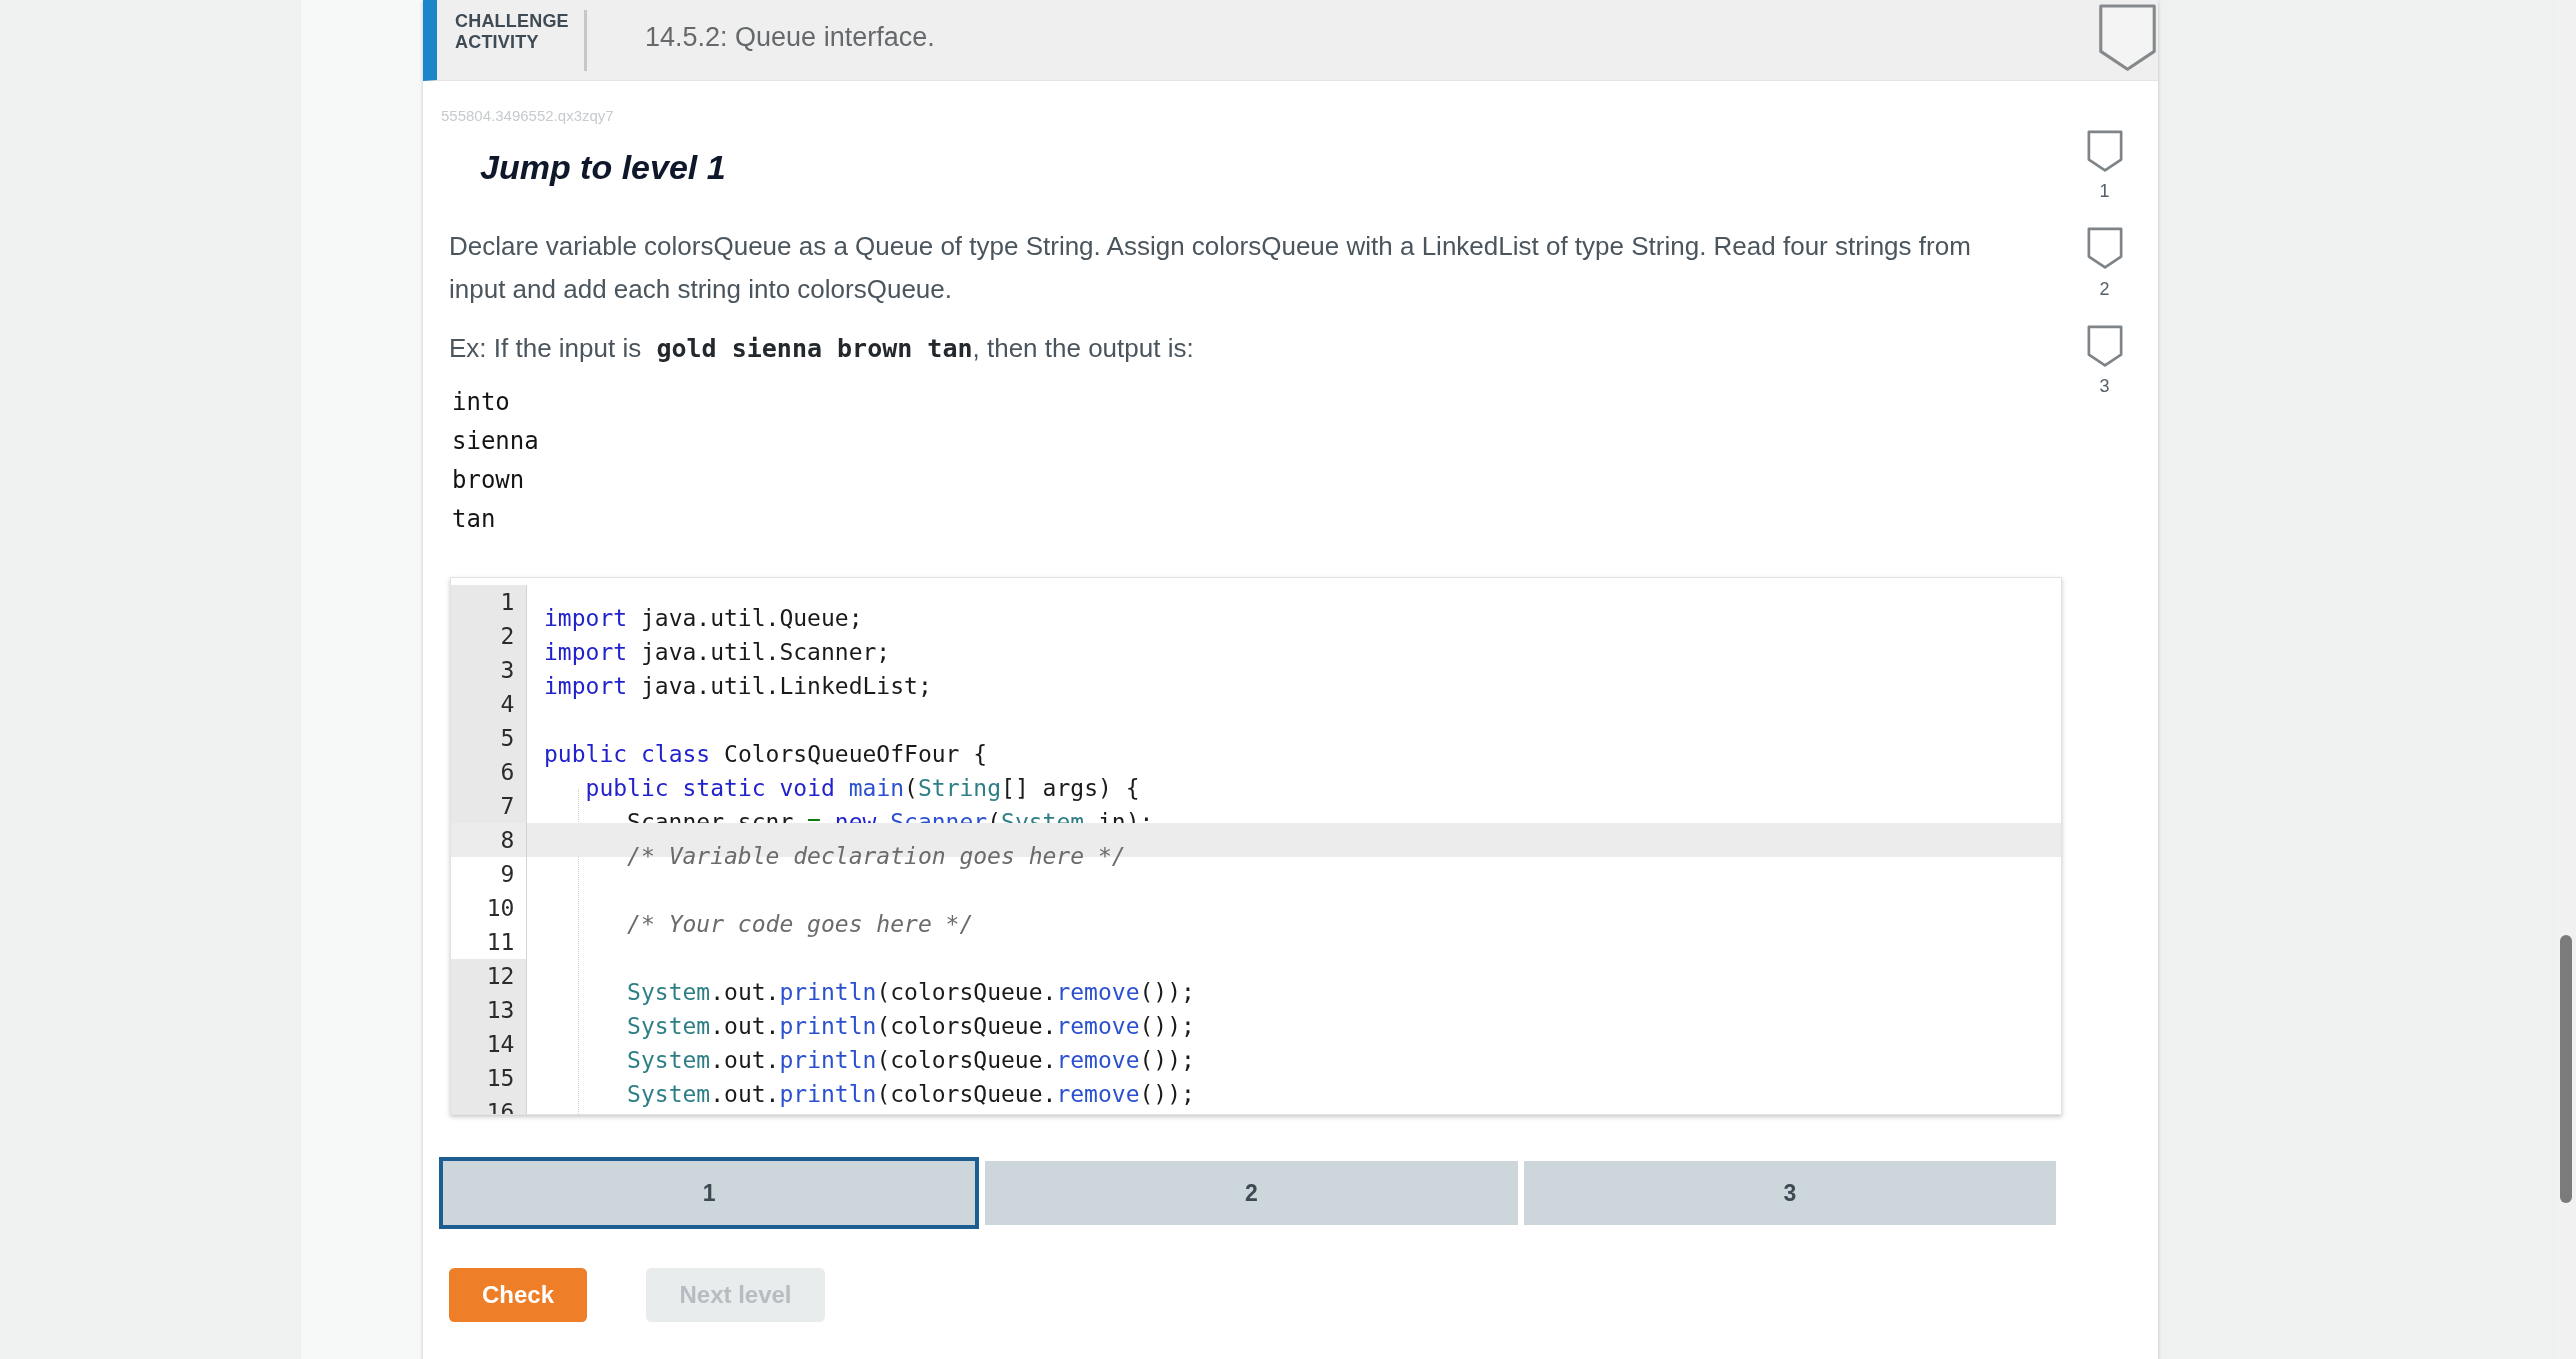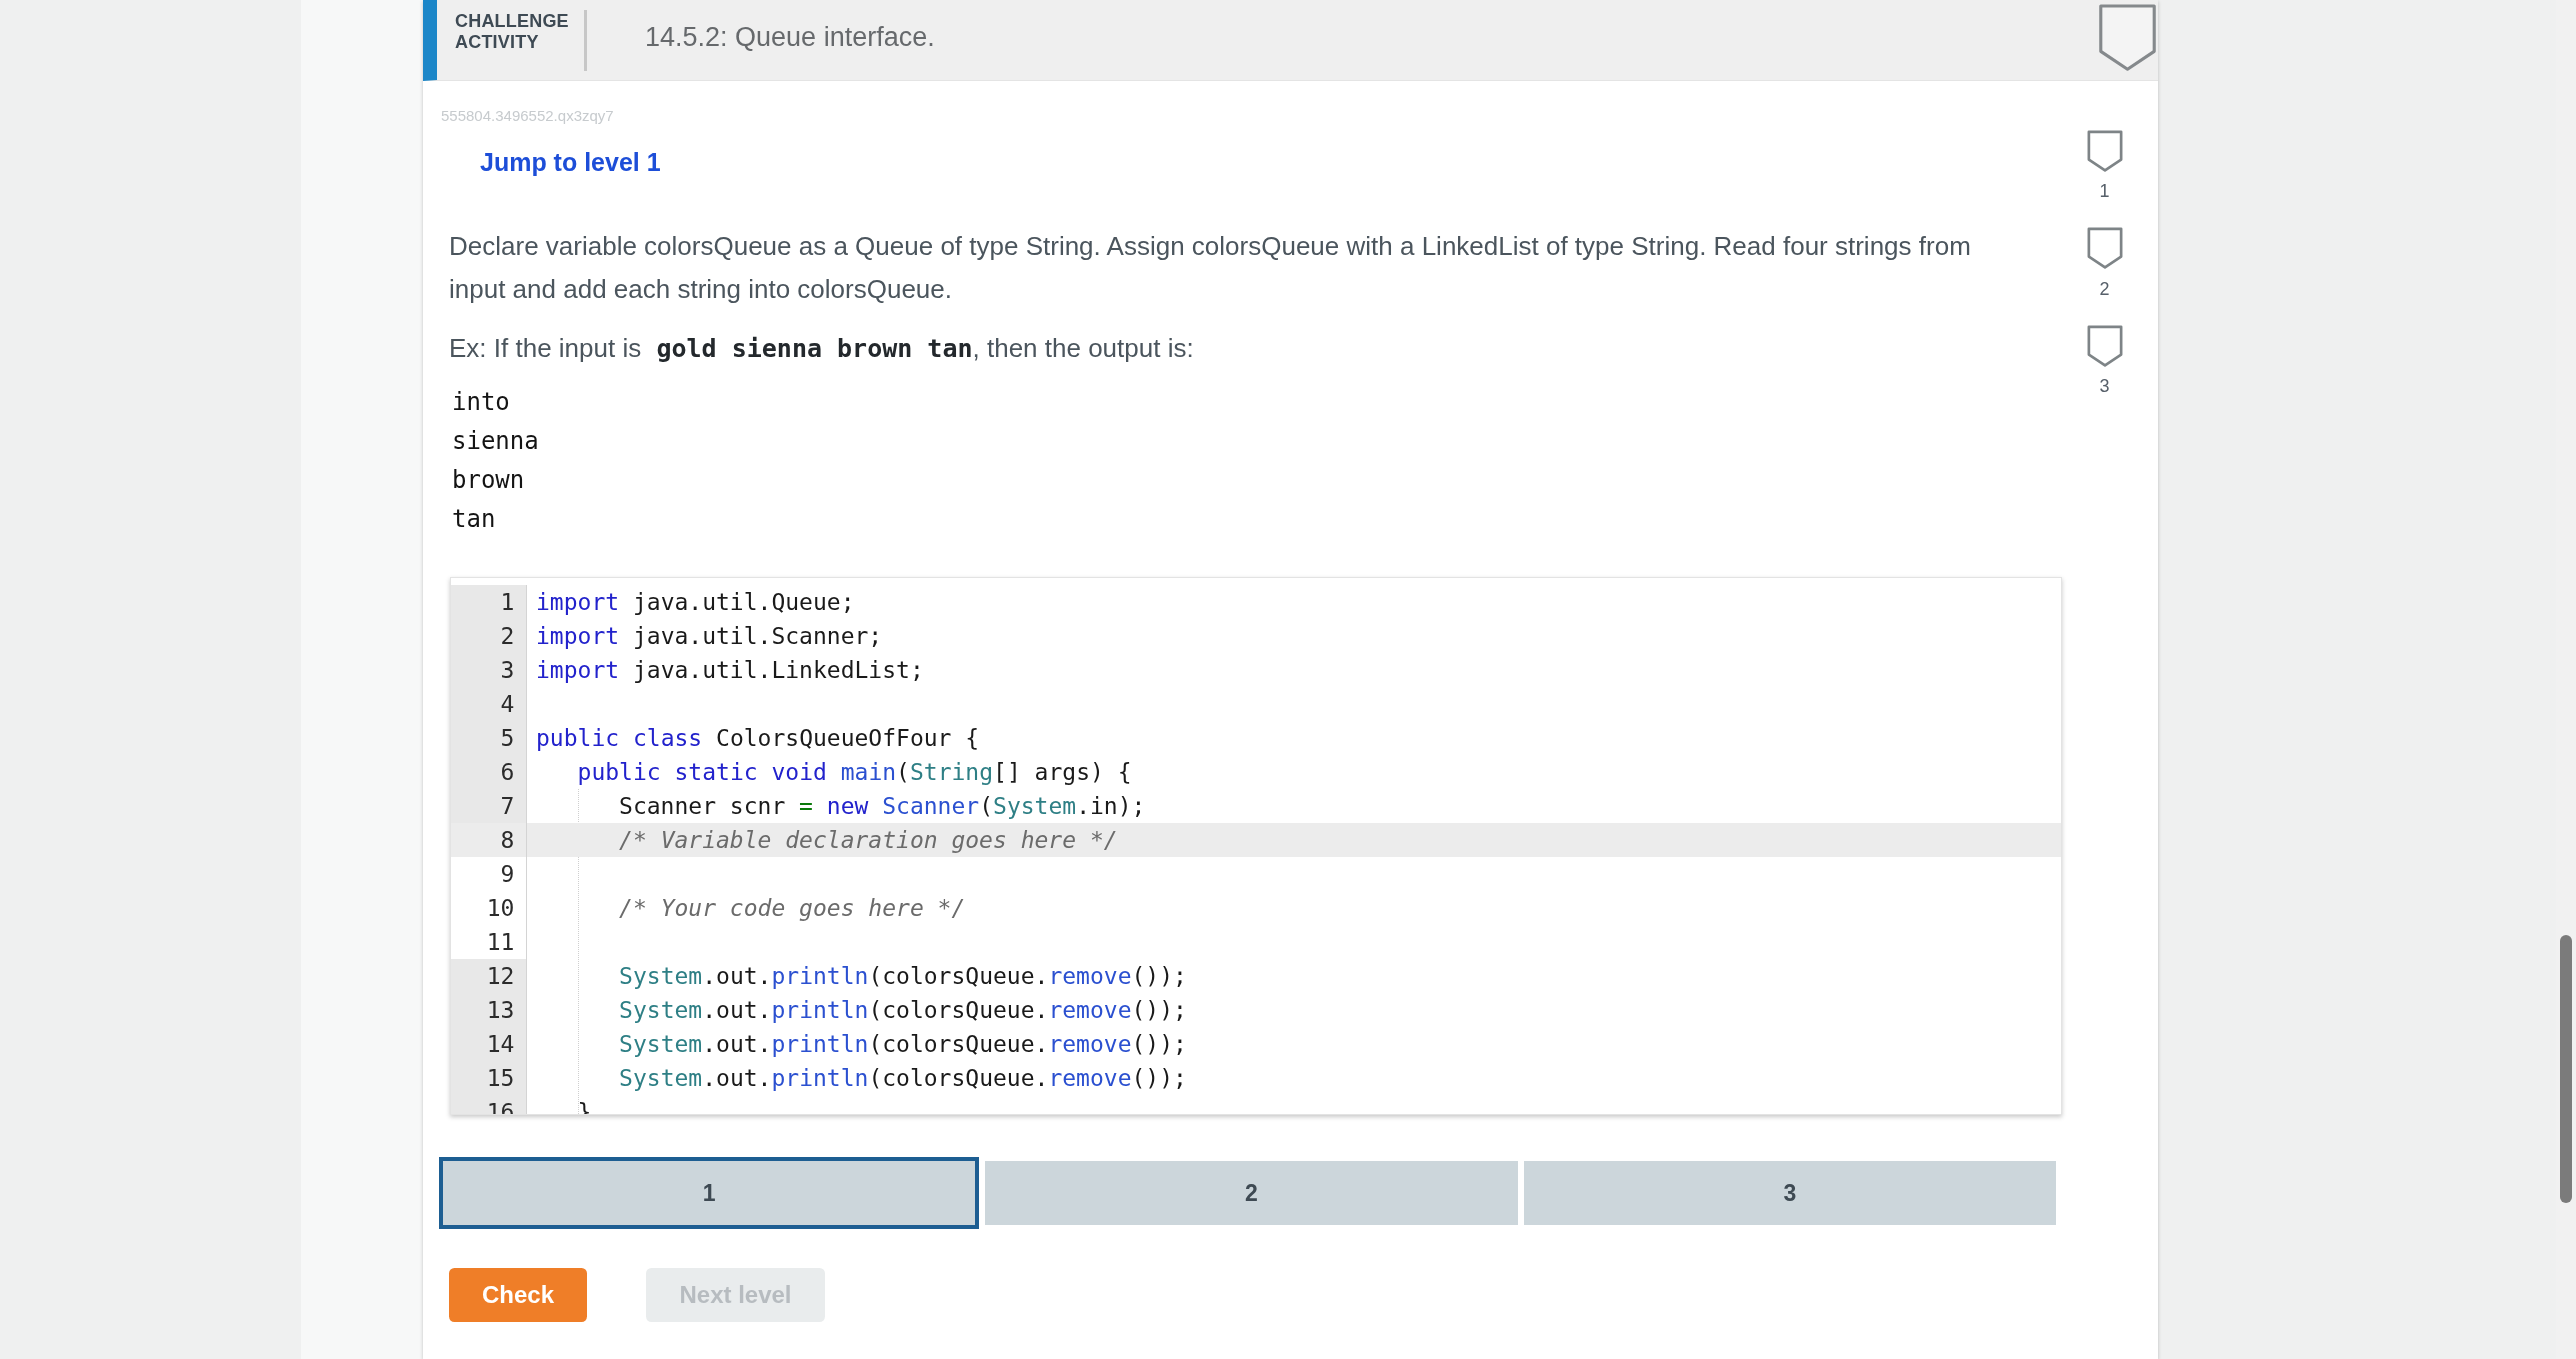--- a/index.html
+++ b/index.html
@@ -21,38 +21,38 @@
   }
   .badge{
     position:absolute;left:18px;top:10.7px;width:134px;
     font-size:18px;font-weight:bold;color:#3e4a54;line-height:21.5px;letter-spacing:0.2px;
   }
   .band-divider{position:absolute;left:147px;top:9.8px;width:2.7px;height:61px;background:#c7c7c7;}
   .band-title{position:absolute;left:172px;top:21.5px;font-size:27px;font-weight:400;color:#66696c;margin-left:36px;}
   .flag-big{position:absolute;left:1662px;top:3.6px;}
   
   .activity-id{position:absolute;left:18px;top:107px;font-size:15px;color:#c7cbce;}
-  .jump-link{position:absolute;left:57px;top:148px;font-size:25px;font-weight:bold;color:#1d4ed8;cursor:pointer;}
+  .jump-link{position:absolute;left:57px;top:148px;font-size:34px;font-weight:bold;color:#0f172a;cursor:pointer;font-style:italic;}
   .prompt{position:absolute;left:26px;top:225px;width:1561px;font-size:26px;line-height:43px;color:#4b555d;}
   .exline{position:absolute;left:26px;top:333px;font-size:26px;color:#4b555d;}
   .mono-b{font-family:"DejaVu Sans Mono", monospace;font-weight:bold;color:#23282c;font-size:25px;margin-left:8px;}
   .out-block{position:absolute;left:29px;top:383px;font-family:"DejaVu Sans Mono", monospace;font-size:24px;line-height:39px;color:#141414;}
   
   .editor{
     position:absolute;left:27px;top:577px;width:1612px;height:538px;
     background:#ffffff;border:0.9px solid #e3e3e3;box-sizing:border-box;
     box-shadow:0 1.8px 4.5px rgba(0,0,0,.22);
     overflow:hidden;font-family:"DejaVu Sans Mono", monospace;font-size:23px;
     padding-top:7.2px;
   }
   .code-row{display:flex;height:34px;line-height:34px;position:relative;}
   .code-row.active{background:#ececec;}
   .gutter{width:76px;box-sizing:border-box;padding-right:11.6px;text-align:right;color:#2b2b2b;flex:none;border-right:0.9px solid #d4d4d4;}
   .gutter.ro{background:#e8e8e8;}
-  .code-text{padding-left:9px;white-space:pre;color:#1a1a1a;}
+  .code-text{padding-left:17px;white-space:pre;color:#1a1a1a;margin-top:16px;}
   .tk-kw{color:#2222cc;}
   .tk-ty{color:#2e7f85;}
   .tk-fn{color:#2b50d0;}
   .tk-cm{color:#6b6b6b;font-style:italic;}
   .tk-op{color:#0b7a0b;}
   .tk-pl{color:#1a1a1a;}
   .indent-guide{position:absolute;left:127px;top:211px;width:0;height:327px;border-left:1.8px dotted #cfcfcf;pointer-events:none;}
   .caret{position:absolute;left:168px;top:249px;width:1.8px;height:28px;background:#111;}
   
   .progress{position:absolute;left:16px;top:1157px;width:1617px;height:72px;display:flex;gap:6.3px;align-items:center;}

